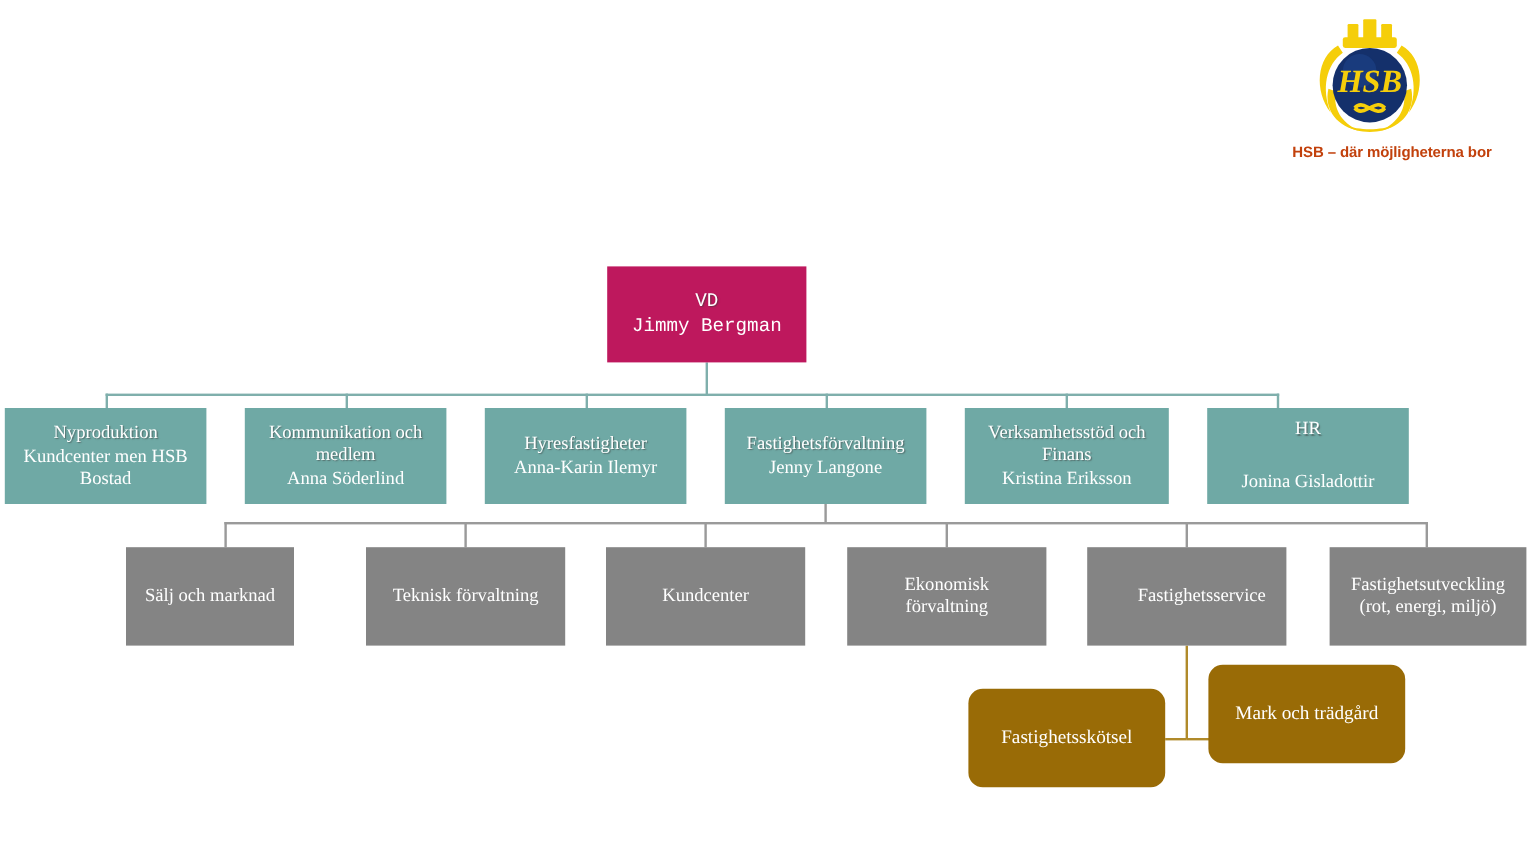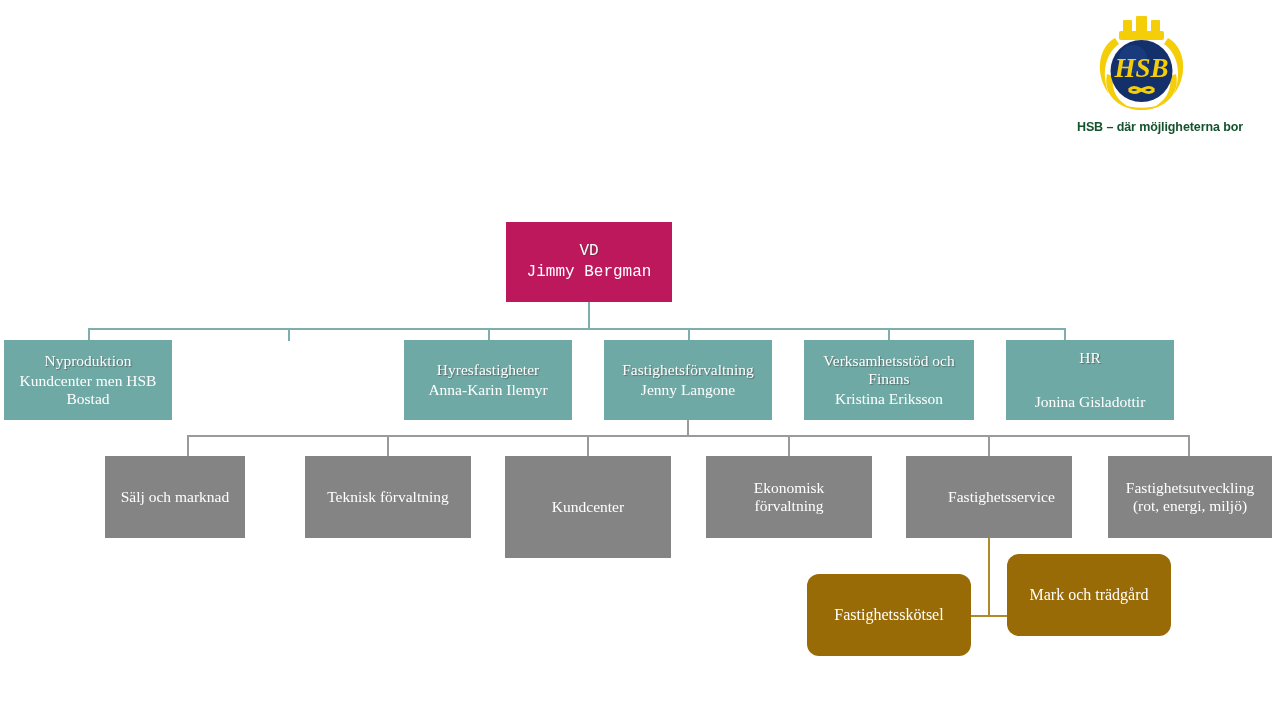--- a/index.html
+++ b/index.html
@@ -37,21 +37,21 @@
   }
   .logo-tagline {
     position: absolute;
     left: 0px;
     top: 106px;
     width: 200px;
     text-align: center;
     font-family: "Liberation Sans", sans-serif;
     font-weight: bold;
     font-size: 12.5px;
-    color: #14532d;
+    color: #c2410c;
     letter-spacing: -0.1px;
     white-space: nowrap;
   }
 
   
   .node {
     position: absolute;
     box-sizing: border-box;
     display: flex;
     flex-direction: column;
@@ -152,20 +152,25 @@
     <div class="title">VD</div>
     <div class="person">Jimmy Bergman</div>
   </div>
 
   <div class="node level-1" style="left:4px; top:340px; width:168px; height:80px;">
     <div class="title">Nyproduktion</div>
     <div class="person">Kundcenter men HSB
 Bostad</div>
   </div>
 
+  <div class="node level-1" style="left:204px; top:340px; width:168px; height:80px;">
+    <div class="title">Kommunikation  och
+medlem</div>
+    <div class="person">Anna Söderlind</div>
+  </div>
 
   <div class="node level-1" style="left:404px; top:340px; width:168px; height:80px;">
     <div class="title">Hyresfastigheter</div>
     <div class="person">Anna-Karin  Ilemyr</div>
   </div>
 
   <div class="node level-1" style="left:604px; top:340px; width:168px; height:80px;">
     <div class="title">Fastighetsförvaltning</div>
     <div class="person">Jenny Langone</div>
   </div>
@@ -182,21 +187,21 @@
   </div>
 
   <div class="node level-2" style="left:105px; top:456px; width:140px; height:82px;">
     <div class="title">Sälj  och marknad</div>
   </div>
 
   <div class="node level-2" style="left:305px; top:456px; width:166px; height:82px;">
     <div class="title">Teknisk förvaltning</div>
   </div>
 
-  <div class="node level-2" style="left:505px; top:456px; width:166px; height:102px;">
+  <div class="node level-2" style="left:505px; top:456px; width:166px; height:82px;">
     <div class="title">Kundcenter</div>
   </div>
 
   <div class="node level-2" style="left:706px; top:456px; width:166px; height:82px;">
     <div class="title">Ekonomisk
 förvaltning</div>
   </div>
 
   <div class="node level-2" style="left:906px; top:456px; width:166px; height:82px;padding-left:29px;">
     <div class="title">Fastighetsservice</div>

